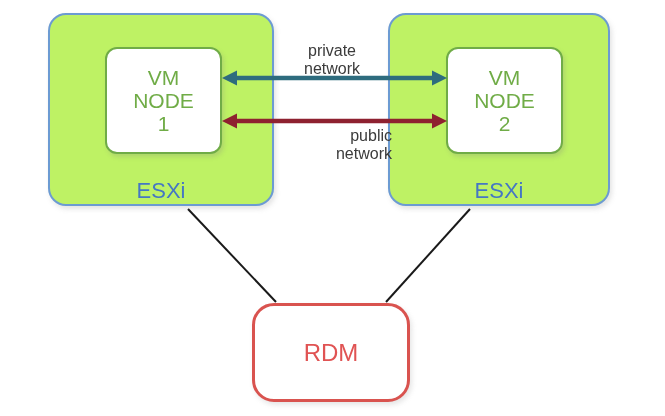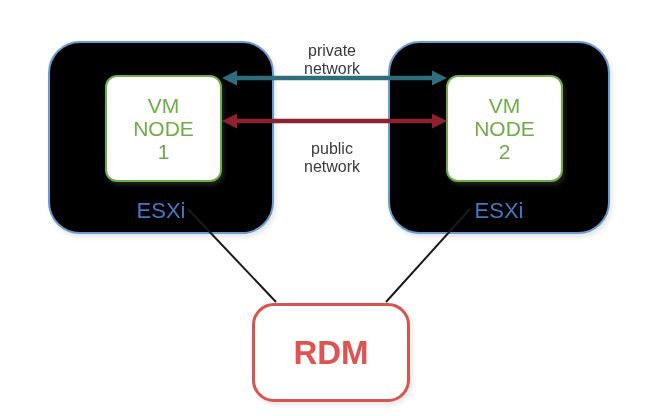--- a/index.html
+++ b/index.html
@@ -15,31 +15,30 @@
     background: var(--background, #ffffff);
     overflow: hidden;
   }
 
   
   .esxi-box {
     position: absolute;
     top: 13px;
     height: 189px;
     border: 2.5px solid var(--esxi-border, #6C9BD2);
-    border-radius: 32px;
-    background: #000000;
+    border-radius: 18px;
+    background: #bef264;
     box-shadow: 2px 3px 5px rgba(130,130,130,0.22);
-    margin-top: 28px;
   }
   .esxi-box.left  { left: 48px;  width: 222px; }
   .esxi-box.right { left: 388px; width: 218px; }
 
   .esxi-label {
     position: absolute;
-    bottom: 8px;
+    bottom: 0;
     left: 0;
     width: 100%;
     text-align: center;
     font-size: 22px;
     color: var(--esxi-label, #4577C4);
   }
 
   
   .vm-box {
     position: absolute;
@@ -69,21 +68,21 @@
   .net-label {
     position: absolute;
     left: 272px;
     width: 120px;
     text-align: center;
     font-size: 16px;
     line-height: 17.5px;
     color: var(--network-label-text, #3B3B3B);
   }
   .net-label.private { top: 42px; }
-  .net-label.public  { top: 140px; }
+  .net-label.public  { top: 127px; text-align: right; }
   .net-label span { display: block; }
 
   
   svg.overlay {
     position: absolute;
     left: 0;
     top: 0;
     width: 665px;
     height: 416px;
     pointer-events: none;
@@ -103,23 +102,22 @@
     height: 93px;
     border: 3px solid var(--rdm-border, #D9534F);
     border-radius: 22px;
     background: #ffffff;
     box-shadow: 2px 3px 5px rgba(130,130,130,0.2);
     display: flex;
     align-items: center;
     justify-content: center;
   }
   .rdm-label {
-    font-size: 33px;
+    font-size: 24px;
     color: var(--rdm-label, #E05353);
-    font-weight: bold;
   }
 </style>
 </head>
 <body>
 
 <div class="stage">
 
   <div class="esxi-box left">
     <div class="vm-box">
       <span class="vm-line">VM</span>

